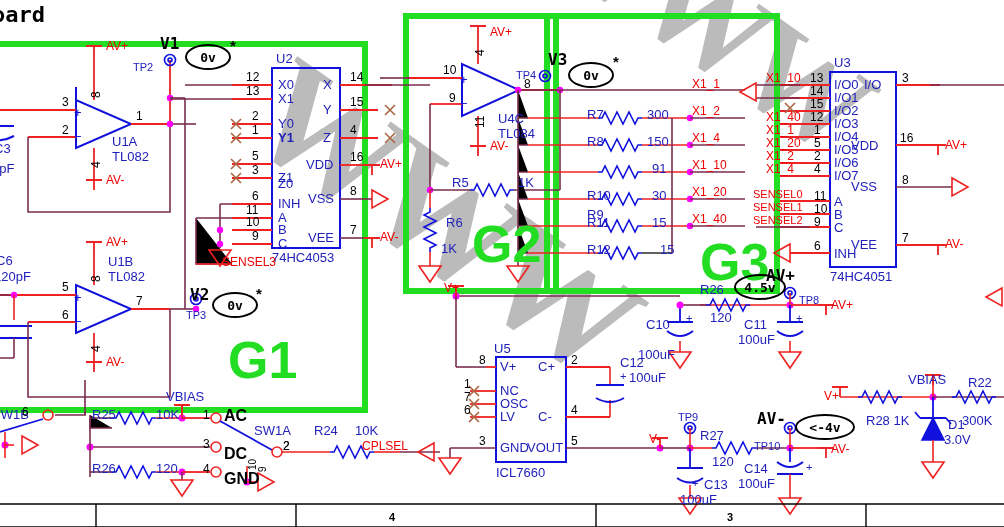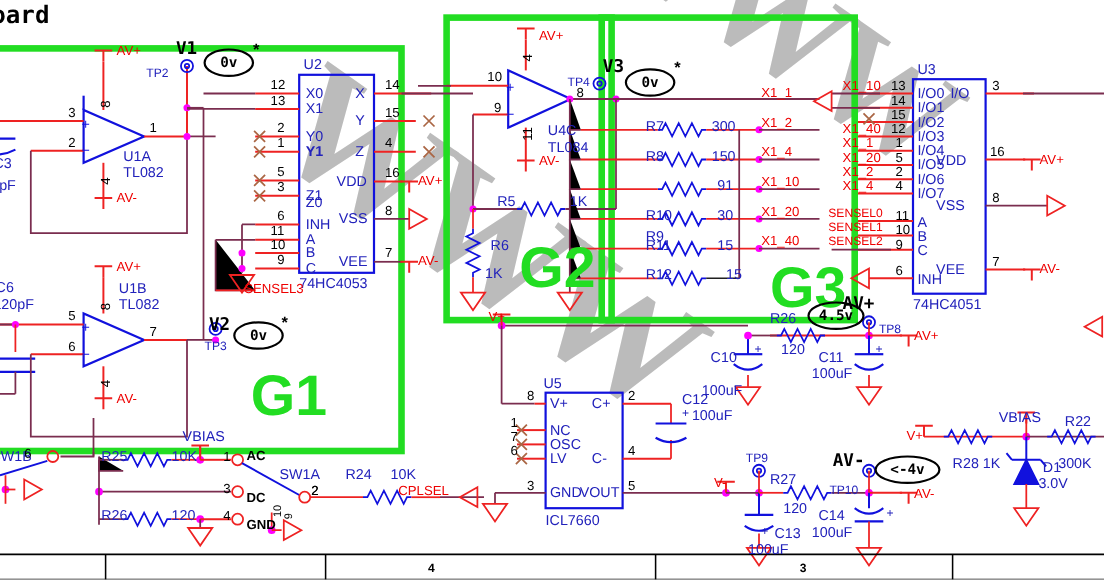--- a/index.html
+++ b/index.html
@@ -5,21 +5,21 @@
   html,body{margin:0;padding:0;background:#fff;}
   body{width:1004px;height:527px;overflow:hidden;
        font-family:"Liberation Sans",sans-serif;}
   #stage{position:relative;width:1004px;height:527px;background:#ffffff;overflow:hidden;}
   svg.layer{position:absolute;left:0;top:0;width:1004px;height:527px;}
   .lbl{position:absolute;white-space:nowrap;line-height:1;}
   .blue{color:#2222bb;font-size:13px;font-family:"Liberation Sans",sans-serif;}
   .blue11{color:#2222bb;font-size:11px;}
   .red{color:#ee0000;font-size:12px;font-family:"Liberation Sans",sans-serif;}
   .redsm{color:#ee0000;font-size:11px;}
-  .blk{color:#000;font-size:12px;font-family:"Liberation Sans",sans-serif;}
+  .blk{color:#000;font-size:16px;font-family:"Liberation Sans",sans-serif;}
   .pinnum{color:#000;font-size:12px;font-family:"Liberation Sans",sans-serif;}
   .bold{font-weight:bold;}
   .vtag{color:#000;font-size:16px;font-weight:bold;font-family:"DejaVu Sans Mono",monospace;}
   .gtag{color:#22dd22;font-size:52px;font-weight:bold;font-family:"Liberation Sans",sans-serif;}
   .title{color:#000;font-size:22px;font-weight:bold;font-family:"DejaVu Sans Mono",monospace;}
   .note{color:#000;font-size:15px;font-weight:bold;font-family:"DejaVu Sans Mono",monospace;letter-spacing:1px;}
   .vrot{transform:rotate(-90deg);transform-origin:left top;}
   .wm{position:absolute;color:#b0b0b0;opacity:.85;font-size:150px;font-weight:bold;
       font-family:"Liberation Serif",serif;letter-spacing:-8px;pointer-events:none;}
   .bubble{position:absolute;border:2px solid #000;border-radius:50%;

